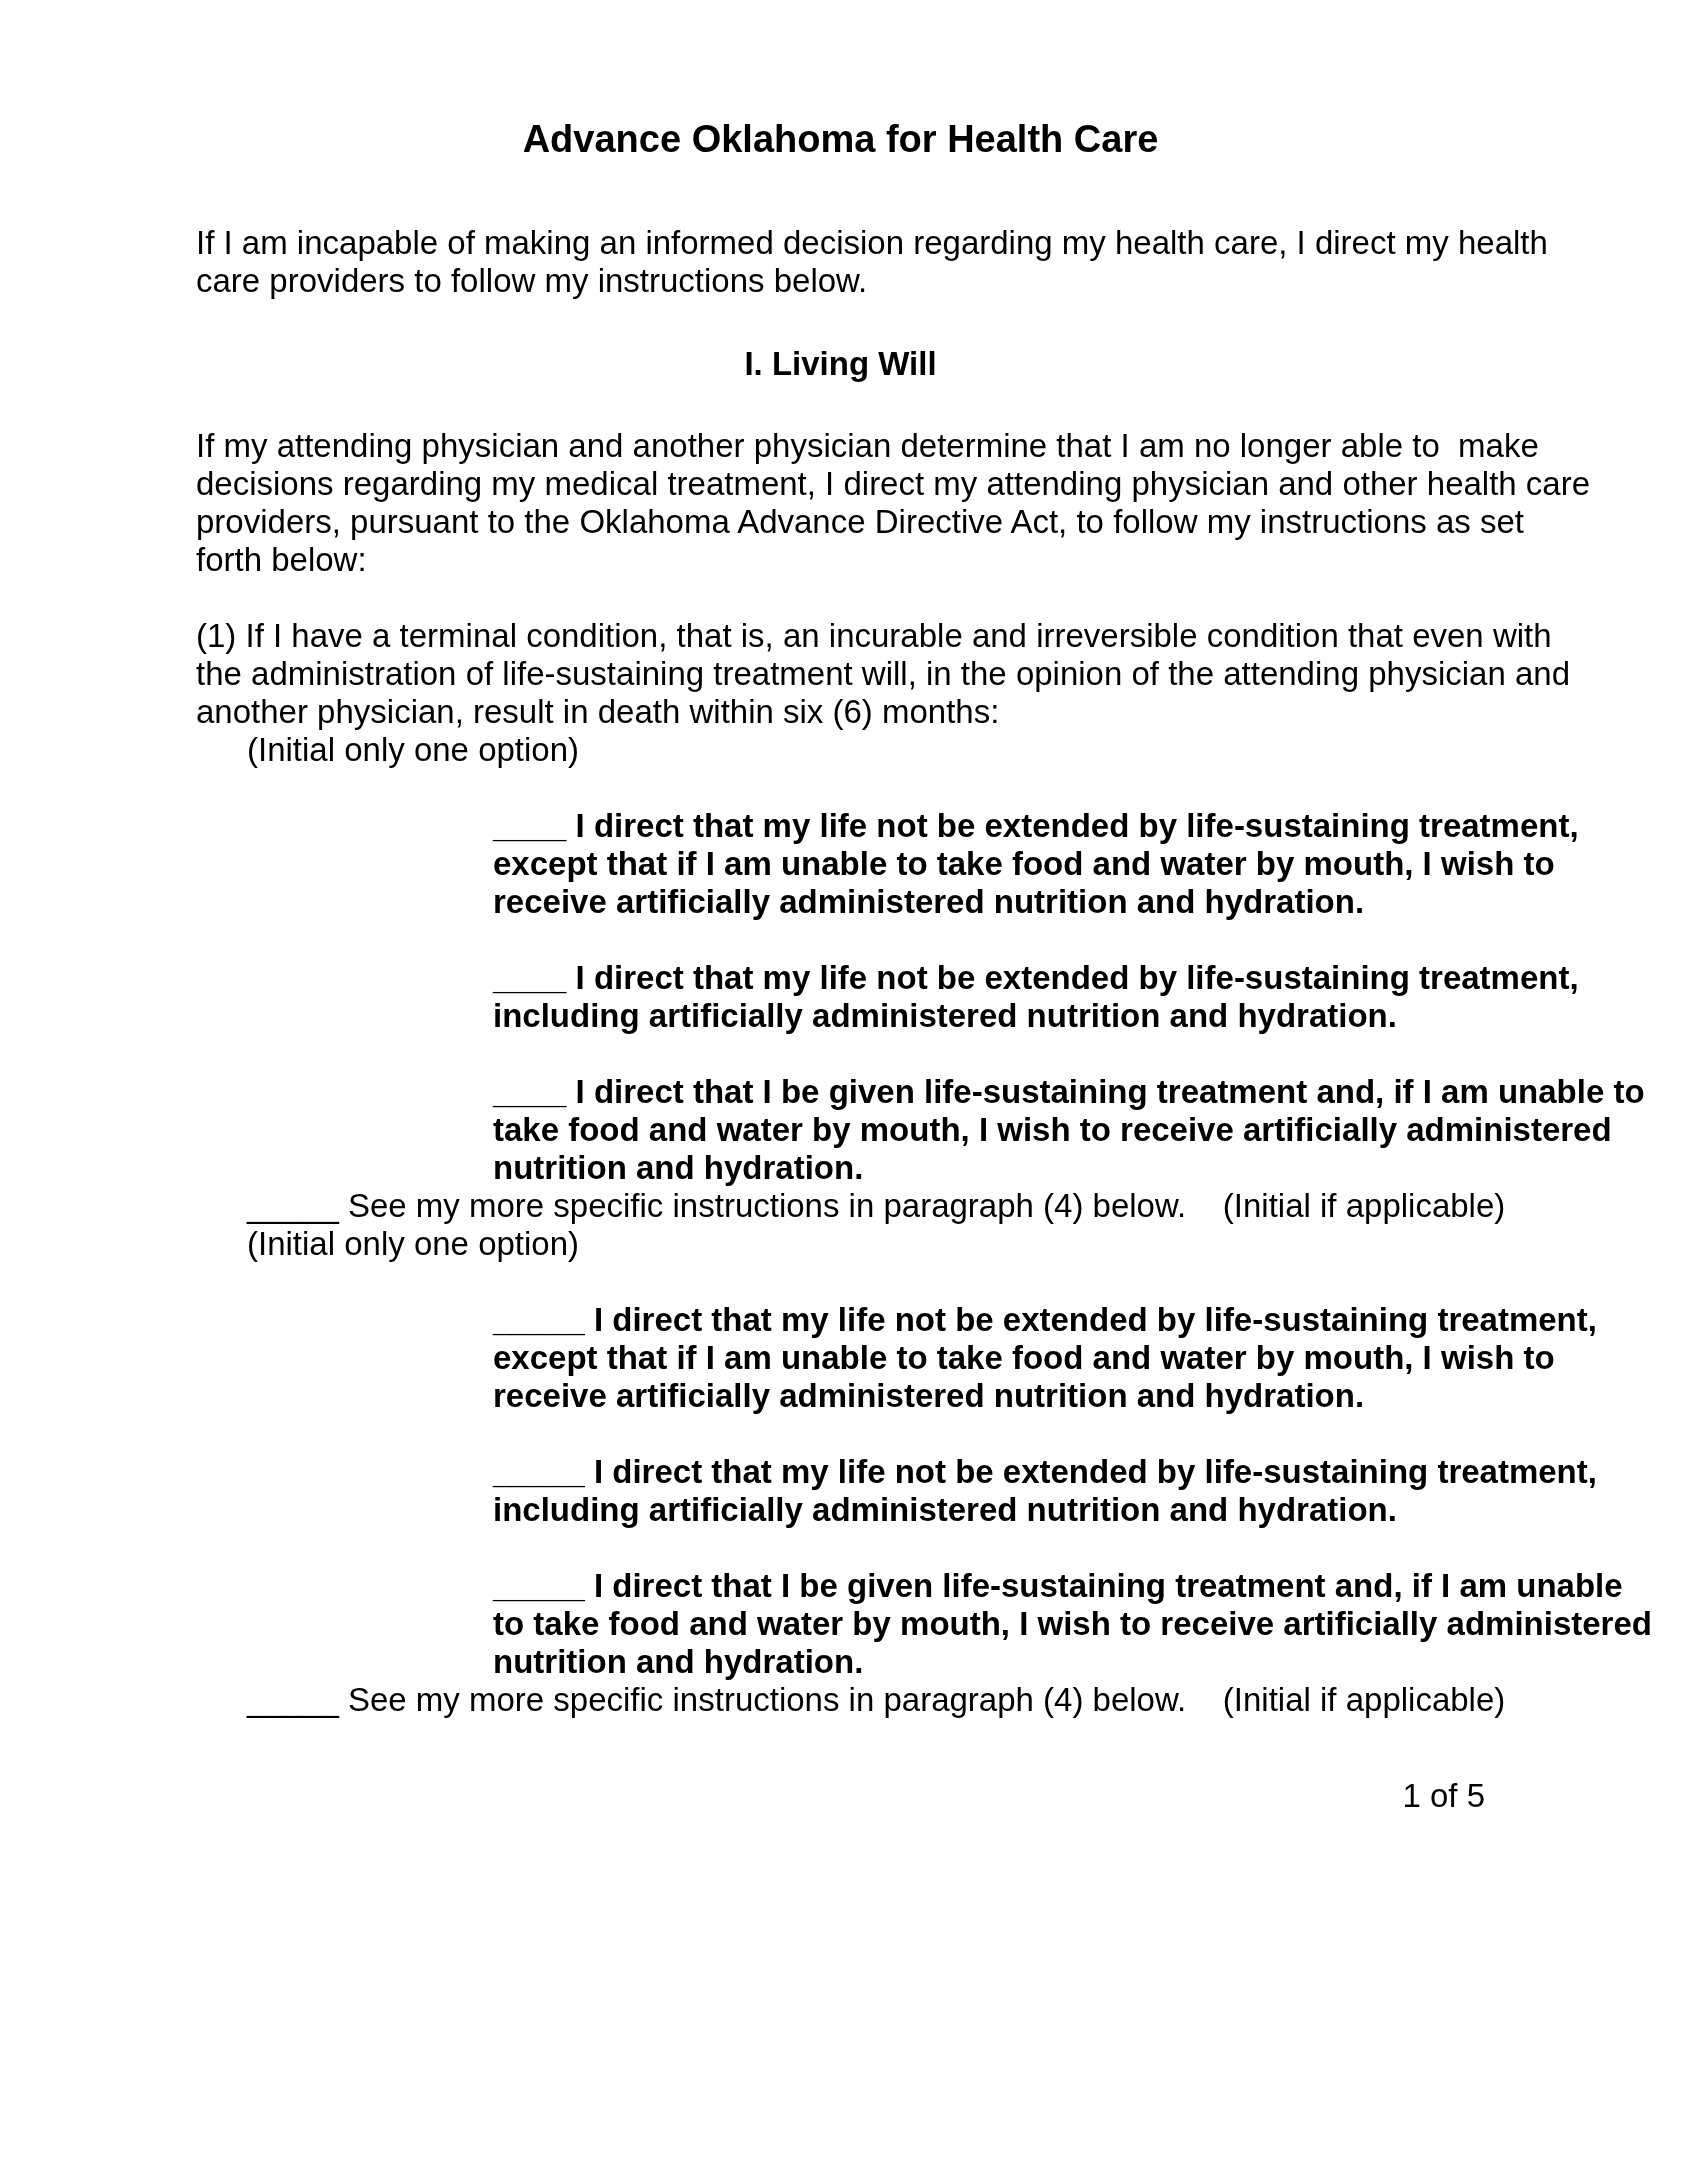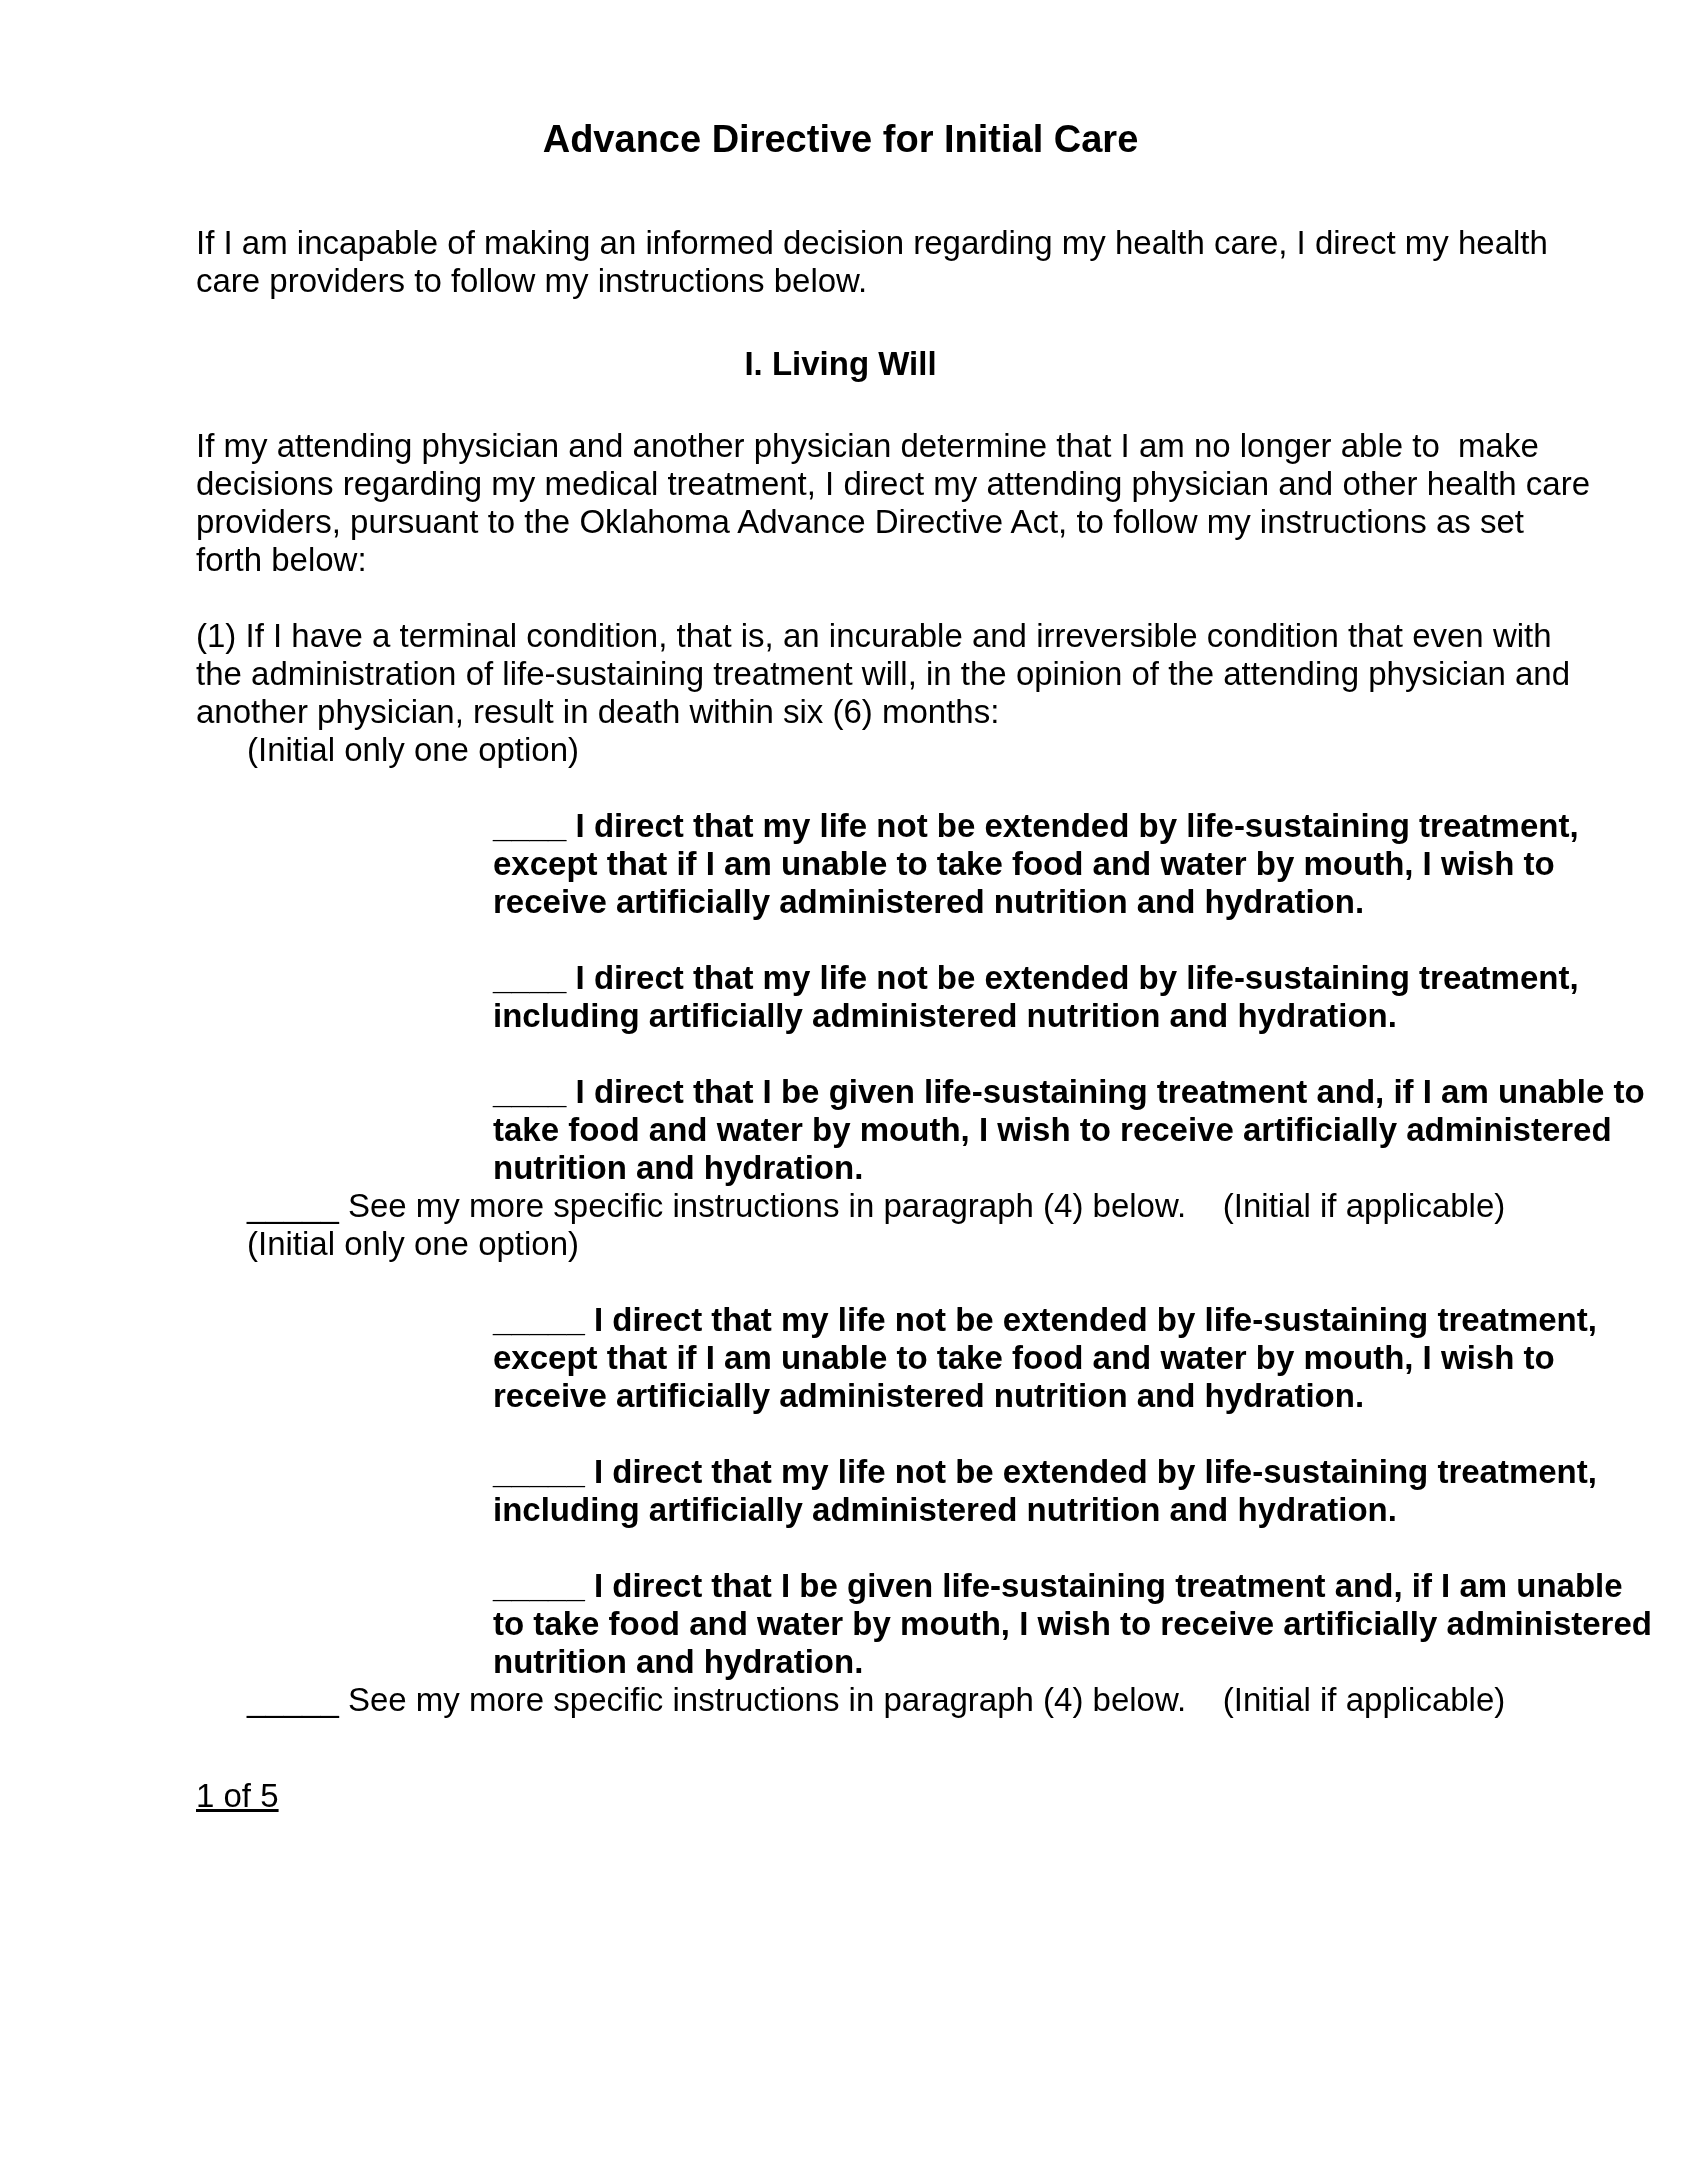--- a/index.html
+++ b/index.html
@@ -57,30 +57,29 @@
   .see-instr {
     margin-left: 51px;
     white-space: pre-wrap;
   }
   .blank {
     white-space: pre;
   }
   .page-number {
     margin-top: 58px;
     width: 1289px;
-    text-align: left;
-    text-decoration: underline;
+    text-align: right;
   }
 </style>
 </head>
 <body>
 
 <div class="page">
 
-  <div class="doc-title">Advance Directive for Initial Care</div>
+  <div class="doc-title">Advance Oklahoma for Health Care</div>
 
   <div class="para intro">If I am incapable of making an informed decision regarding my health care, I direct my health
 care providers to follow my instructions below.</div>
 
   <div class="section-heading">I. Living Will</div>
 
   <div class="para lw-intro">If my attending physician and another physician determine that I am no longer able to  make
 decisions regarding my medical treatment, I direct my attending physician and other health care
 providers, pursuant to the Oklahoma Advance Directive Act, to follow my instructions as set
 forth below:</div>

